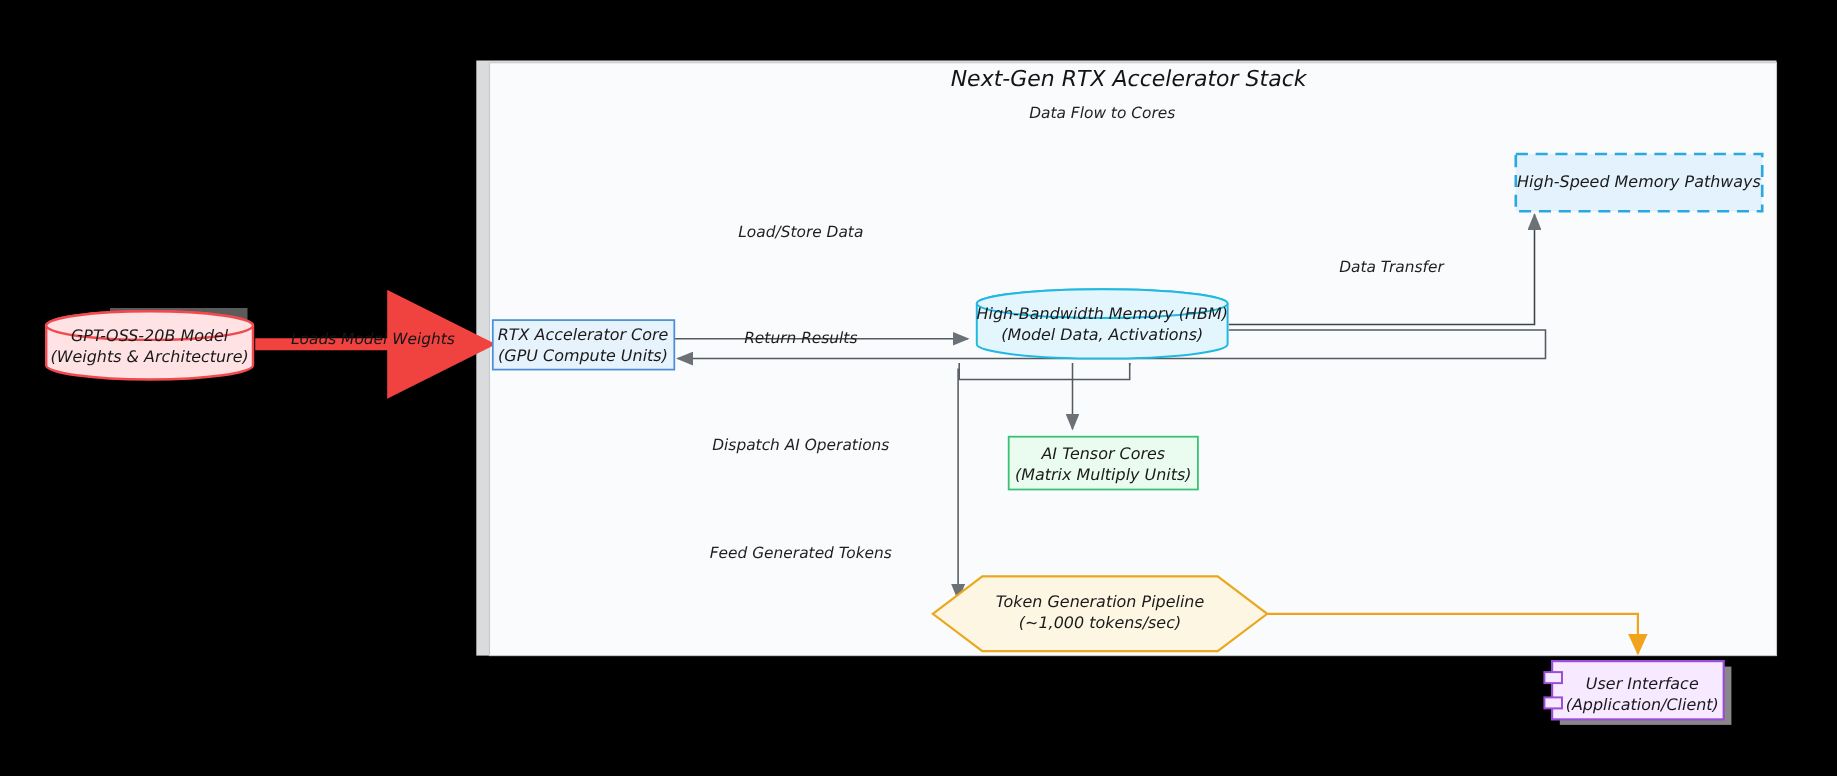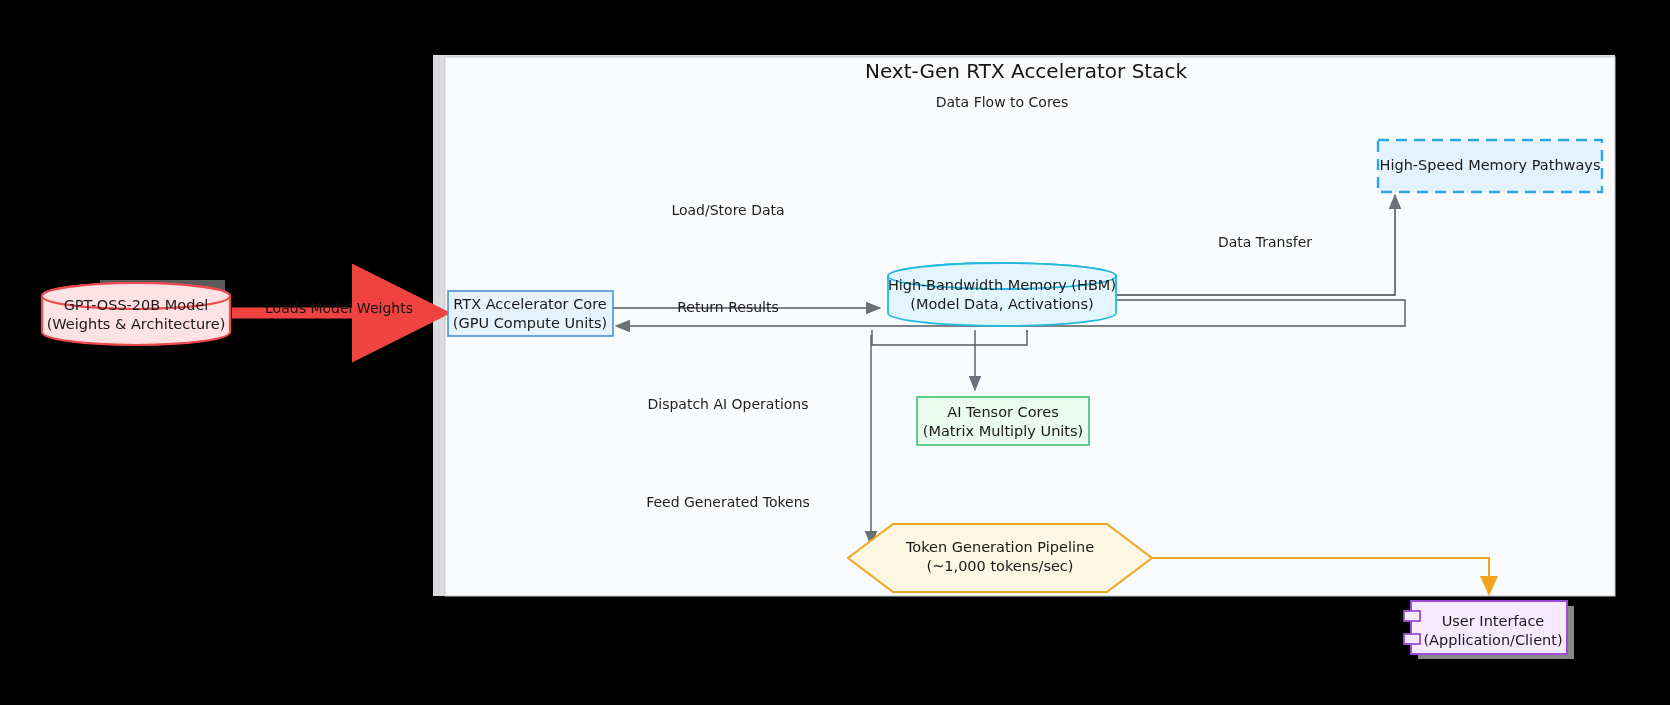--- a/index.html
+++ b/index.html
@@ -1,18 +1,18 @@
 <!DOCTYPE html>
 <html><head>
 <meta charset="utf-8">
 <style>
   html,body{margin:0;padding:0;background:#000;}
   body{width:1670px;height:705px;position:relative;overflow:hidden;
        font-family:"DejaVu Sans","Liberation Sans",sans-serif;}
-  #stage{position:absolute;left:0;top:0;width:1468px;height:705px;}
+  #stage{position:absolute;left:0;top:0;width:1468px;height:705px;font-style:italic;}
   svg#diagram{position:absolute;left:0;top:0;}
   .nodelabel{font-family:"DejaVu Sans","Liberation Sans",sans-serif;font-size:14.5px;fill:#1a1a1a;text-anchor:middle;}
   .edgelabel{font-family:"DejaVu Sans","Liberation Sans",sans-serif;font-size:14px;fill:#1f1f1f;text-anchor:middle;}
   .title{font-family:"DejaVu Sans","Liberation Sans",sans-serif;font-size:20px;fill:#141414;text-anchor:middle;}
   .subtitle{font-family:"DejaVu Sans","Liberation Sans",sans-serif;font-size:14px;fill:#1f1f1f;text-anchor:middle;}
   .hiddenlabel{font-family:"DejaVu Sans","Liberation Sans",sans-serif;font-size:14px;fill:#141414;text-anchor:middle;}
 </style>
 </head>
 <body>
 

